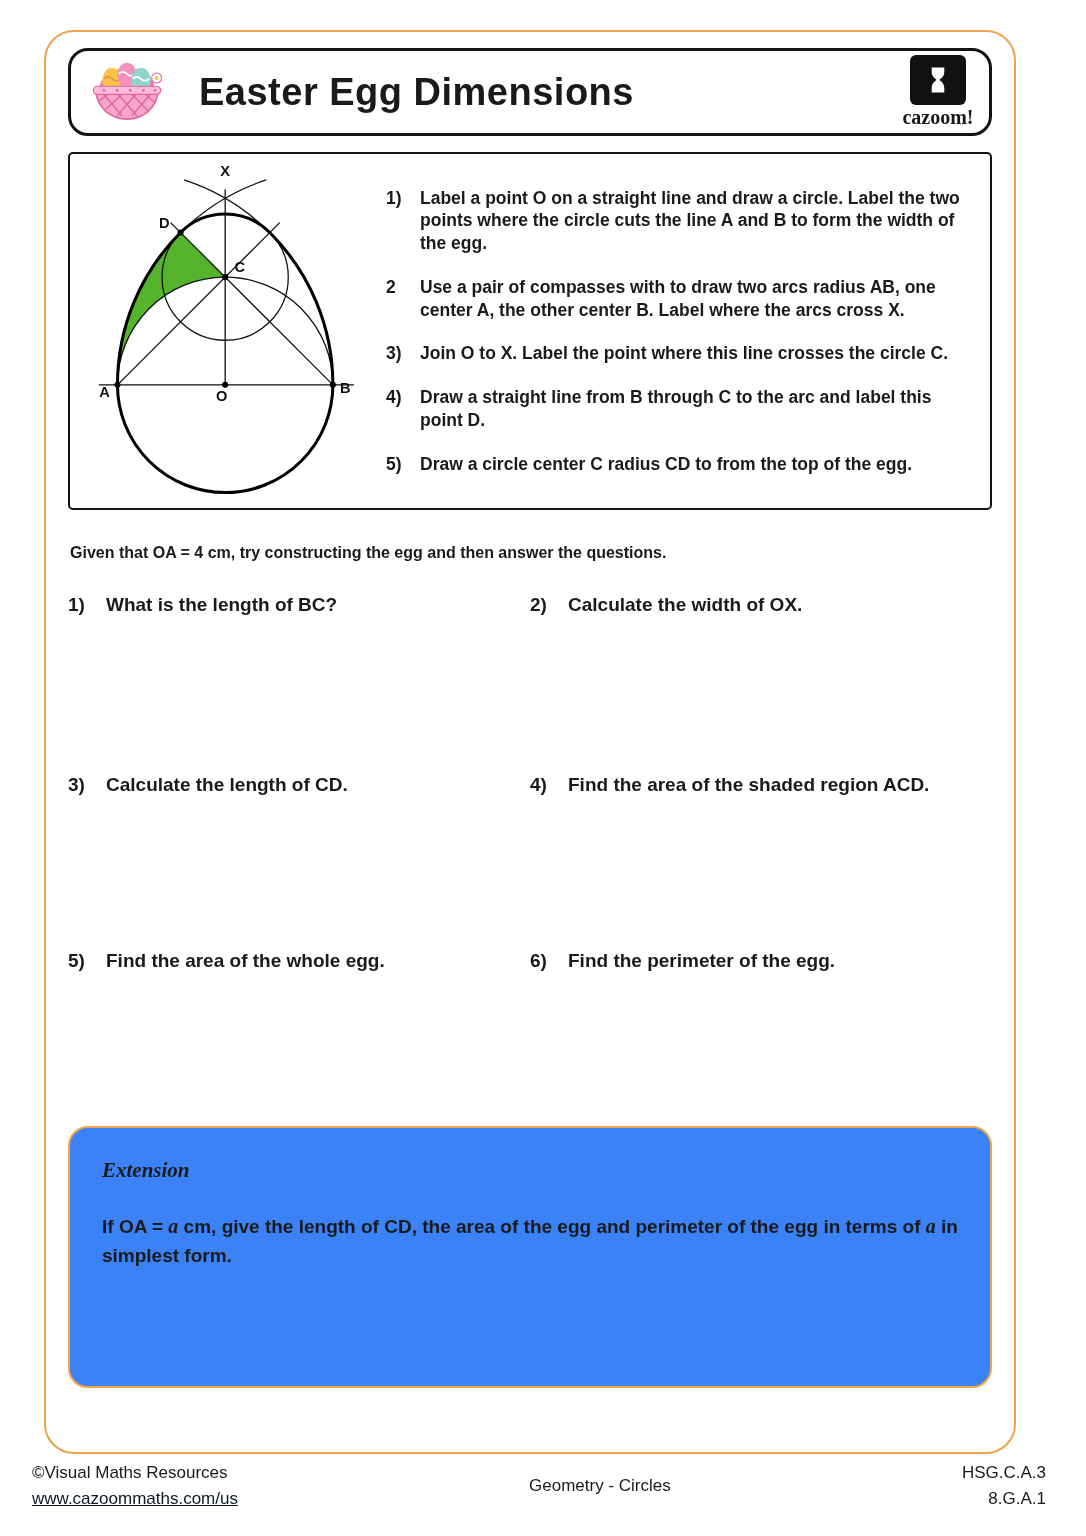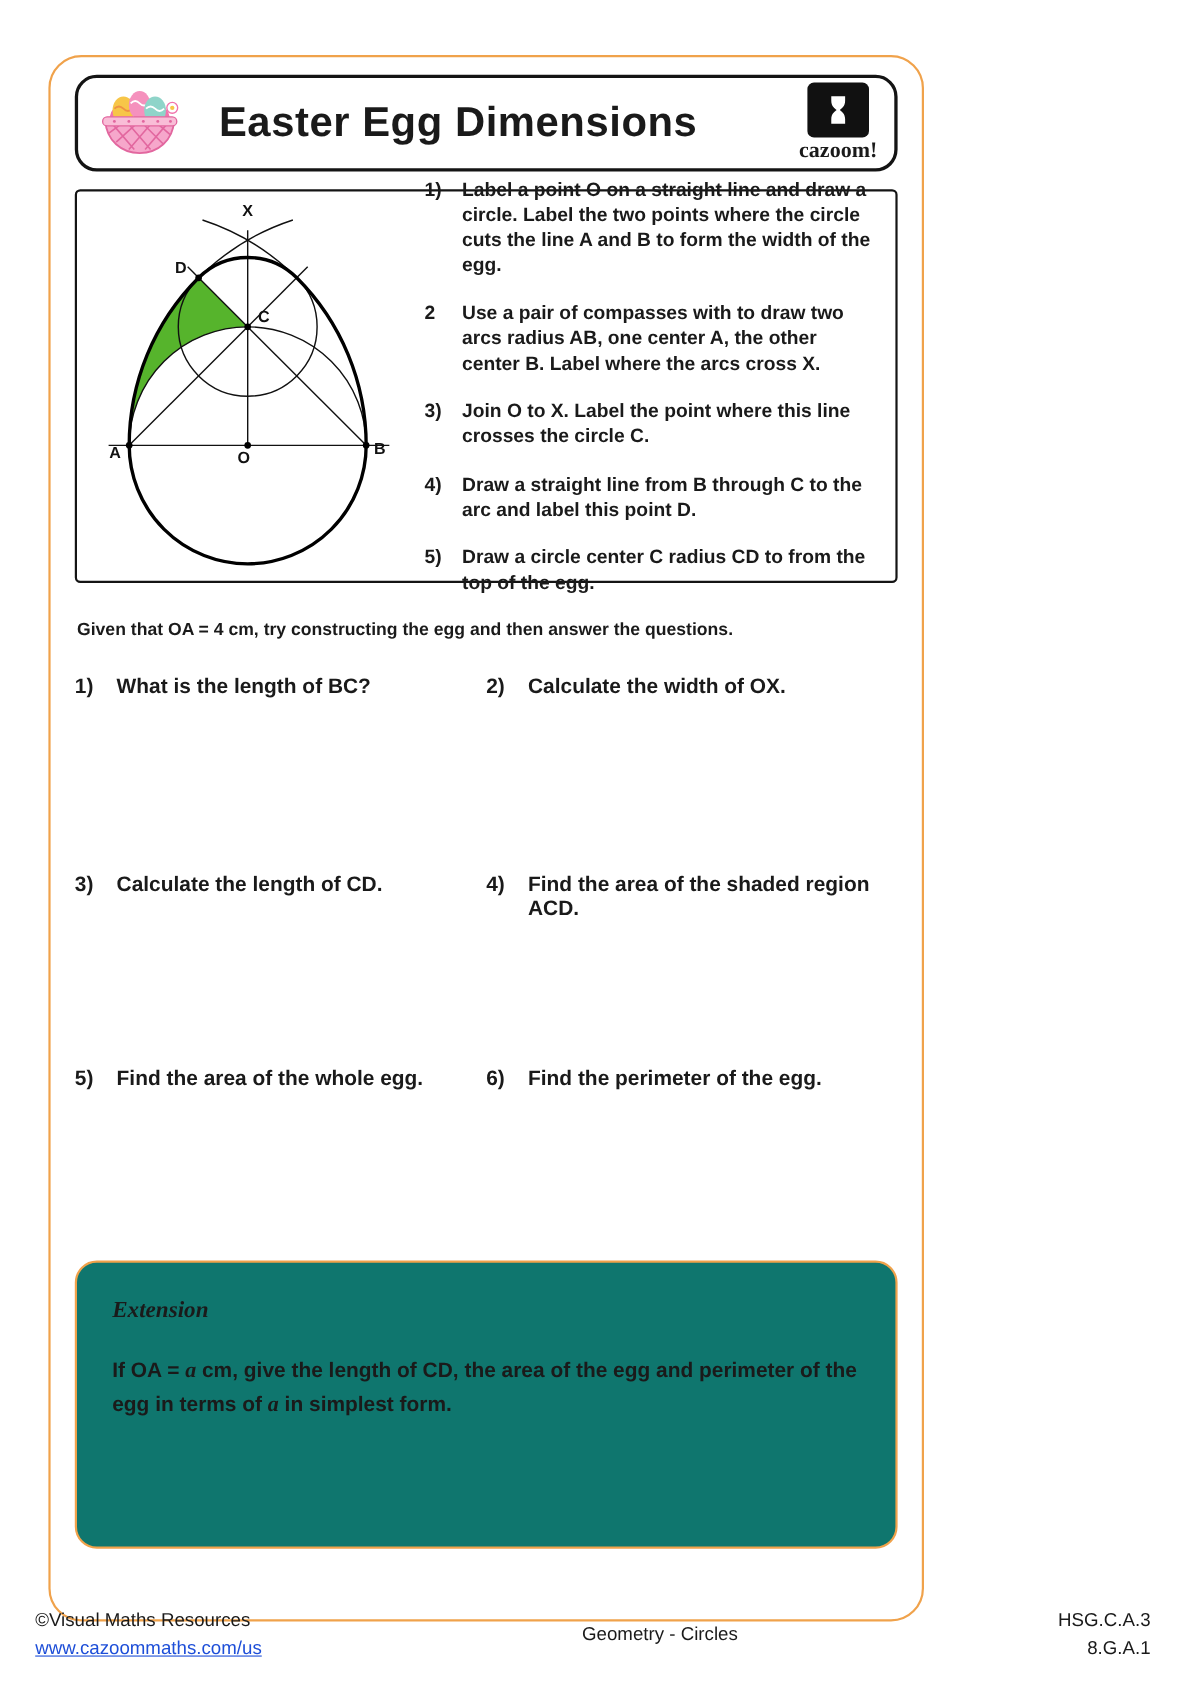--- a/index.html
+++ b/index.html
@@ -1,24 +1,23 @@
 <!DOCTYPE html>
 <html><head>
 <meta charset="utf-8">
 <style>
   html,body { margin:0; padding:0; }
   body {
     width:1086px; height:1536px; position:relative; background:#ffffff;
     font-family:"Liberation Sans", sans-serif; color:#1a1a1a;
   }
   .frame {
-    position:absolute; left:44px; top:30px; width:796px; height:1424px;
+    position:absolute; left:44px; top:30px; width:972px; height:1424px;
     box-sizing:border-box; border:2px solid #F0A24B; border-radius:30px;
     padding:16px 22px 0;
-    margin-top:20px;
   }
   .header-box {
     height:88px; border:3px solid #141414; border-radius:20px;
     display:flex; align-items:center; padding:0 14px 0 12px; box-sizing:border-box;
   }
   .basket { width:88px; height:74px; flex:0 0 auto; }
   .title { font-size:38px; font-weight:bold; margin:0 0 0 28px; flex:1; letter-spacing:.5px; }
   .logo { width:74px; text-align:center; flex:0 0 auto; }
   .logo-square {
     width:56px; height:50px; background:#111; border-radius:6px; margin:0 auto;
@@ -45,33 +44,33 @@
   .given { margin:34px 2px 0; font-size:16px; font-weight:bold; }
 
   .questions {
     margin-top:32px; display:grid; grid-template-columns:1fr 1fr;
     grid-template-rows:180px 176px 176px; font-size:19px; font-weight:bold;
   }
   .q { display:flex; align-items:flex-start; }
   .q .qnum { flex:0 0 38px; }
 
   .extension {
-    border:2px solid #F0A24B; border-radius:20px; background:#0f766e;
+    border:2px solid #F0A24B; border-radius:20px; background:#3b82f6;
     box-sizing:border-box; min-height:262px; padding:30px 32px 20px;
   }
   .ext-title { font-family:"Liberation Serif", serif; font-style:italic; font-weight:bold; font-size:21px; }
   .ext-text { margin:28px 0 0; font-size:19px; font-weight:bold; line-height:1.5; max-width:930px; }
   .mvar { font-family:"Liberation Serif", serif; font-style:italic; font-size:20px; }
 
   .footer {
     position:absolute; left:32px; top:1460px; width:1014px;
     display:flex; justify-content:space-between; font-size:17px;
   }
   .f-left { line-height:1.5; }
-  .site-link { color:#1d4ed8; text-decoration:underline; cursor:pointer; }
+  .site-link { color:#0f172a; text-decoration:underline; cursor:pointer; }
   .f-center { align-self:center; }
   .f-right { text-align:right; line-height:1.5; }
 
   
   .thin  { stroke:#111; stroke-width:1.1; fill:none; }
   .thick { stroke:#000; stroke-width:2.6; fill:none; }
   .dot   { fill:#000; stroke:none; }
   .plabel{ font-family:"Liberation Sans", sans-serif; font-size:12.5px; font-weight:bold; fill:#111; }
 </style>
 </head>

